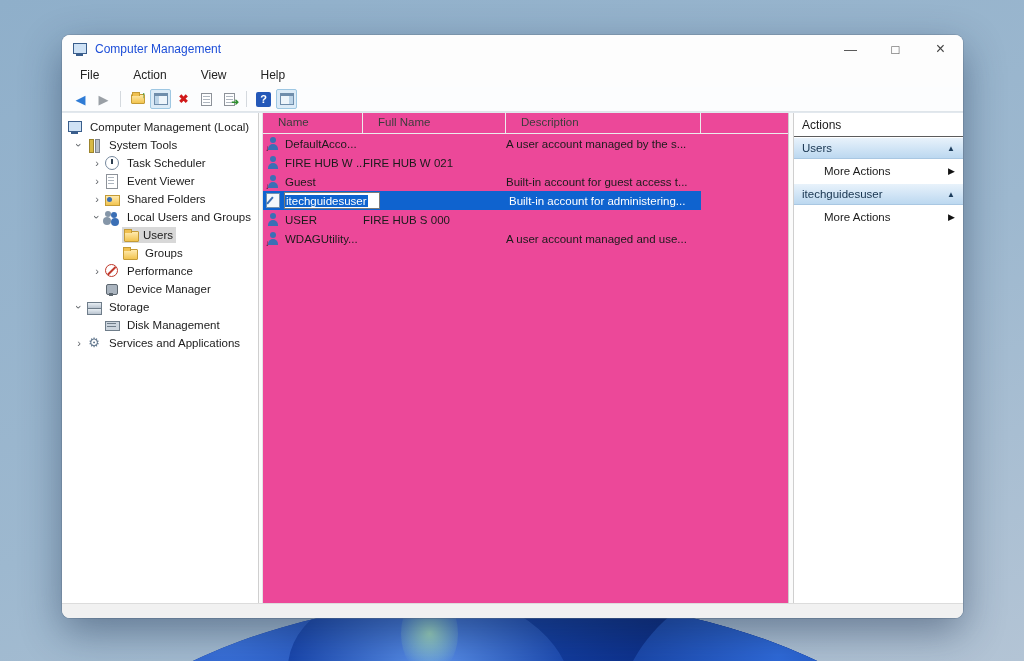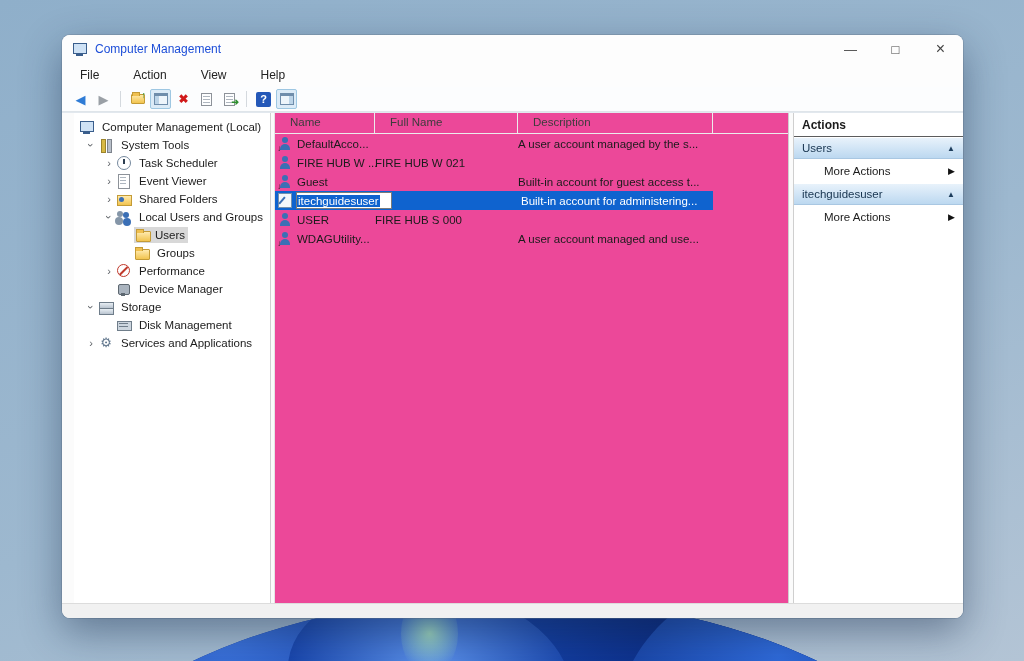--- a/index.html
+++ b/index.html
@@ -61,21 +61,21 @@
   .up-arr { position:absolute; right:1px; top:0; font-size:9px; color:#2f8f2f; font-weight:bold; }
   .mini-doc { width:11px; height:13px; background:#fff; border:1px solid #8d9299;
               background-image:repeating-linear-gradient(#fff 0 2px, #aeb6bf 2px 3px); background-clip:content-box; padding:2px 1px; }
   .exp-arr { position:absolute; right:0; bottom:1px; font-size:9px; color:#2f8f2f; font-weight:bold; }
   .mini-win { width:14px; height:12px; border:1px solid #6f8dab; background:#eef5fb; position:relative; }
   .mini-win.tree::before { content:""; position:absolute; left:0; top:2px; bottom:0; width:4px; background:#bcd4e8; }
   .mini-win.pane::before { content:""; position:absolute; right:0; top:2px; bottom:0; width:4px; background:#bcd4e8; }
   .mini-win::after { content:""; position:absolute; left:0; right:0; top:0; height:2px; background:#6f8dab; }
 
   
-  .main { flex:1; display:flex; background:#fbfbfb; border-top:1px solid #e2e8ee; min-height:0;padding-left:12px; }
+  .main { flex:1; display:flex; background:#fbfbfb; border-top:1px solid #e2e8ee; min-height:0; }
 
   
   .tree-pane { width:197px; flex:none; background:#fff; border-right:1px solid #cfcfcf; padding-top:5px; font-size:11.5px; color:#1b1b1b; overflow:hidden; }
   .trow { height:18px; display:flex; align-items:center; white-space:nowrap; }
   .trow.l0 { padding-left:5px; } .trow.l1 { padding-left:10px; } .trow.l2 { padding-left:28px; } .trow.l3 { padding-left:46px; }
   .exp { width:14px; flex:none; font-size:11px; color:#5f6368; display:inline-flex; justify-content:center; }
   .exp::before { content:"\203A"; }
   .exp.down::before { display:inline-block; transform:rotate(90deg); }
   .exp.none::before { content:""; }
   .tlabel { margin-left:4px; padding:1px 3px; }
@@ -134,21 +134,21 @@
               border:1px solid #7a7a7a; display:flex; align-items:center; }
   .edit-sel { background:#0f63cf; color:#fff; padding:0 1px; font-size:11.5px; white-space:nowrap; }
   .edit-icon { position:absolute; left:2px; top:2px; z-index:2; }
   .i-edit::before { content:""; position:absolute; left:1px; top:0; width:12px; height:13px; background:#f3f7fb; border:1px solid #7490ad; }
   .i-edit::after { content:""; position:absolute; left:4px; top:3px; width:2px; height:9px; background:#3b6fb5; transform:rotate(40deg); }
   .desc-white { position:absolute; left:246px; top:0; height:19px; display:flex; align-items:center; color:#fff; white-space:nowrap; }
 
   
   .actions-pane { width:170px; flex:none; background:#fff; margin-left:4px; border-left:1px solid #cfcfcf;
                   font-size:11.5px; color:#1b1b1b; overflow:hidden; }
-  .actions-title { font-weight:bold; font-size:12px; padding:5px 8px 4px; border-bottom:1px solid #5c5c5c; }
+  .actions-title { font-weight:normal; font-size:12px; padding:5px 8px 4px; border-bottom:1px solid #5c5c5c; }
   .asec-header { height:22px; display:flex; align-items:center; padding:0 8px;
                  background:linear-gradient(#e8f2fb,#bcd8f0); border-top:1px solid #fff; border-bottom:1px solid #a9c7e2;
                  color:#17344f; }
   .asec-header .collapse { margin-left:auto; font-size:8px; color:#1d3d5c; }
   .aitem { height:24px; display:flex; align-items:center; padding-left:30px; position:relative; }
   .aitem .more-arr { position:absolute; right:8px; font-size:9px; color:#111; }
 
   
   .statusbar { height:15px; flex:none; background:#f1f1f1; border-top:1px solid #dcdcdc; }
 </style>

